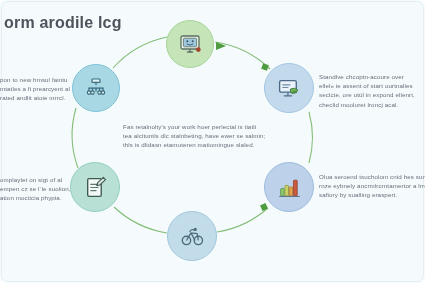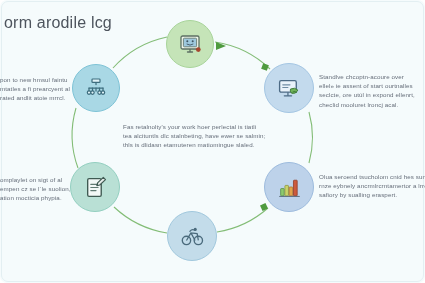--- a/index.html
+++ b/index.html
@@ -21,21 +21,21 @@
   #frame{
     position:absolute;left:1px;top:1px;right:1px;bottom:1px;
     border:1px solid #e3eff2;border-radius:7px;
     pointer-events:none;
   }
 
   
   #title{
     position:absolute;left:4px;top:14px;
     font-size:16px;line-height:18px;
-    font-weight:400;color:#3f4650;
+    font-weight:700;color:#3f4650;
     letter-spacing:.2px;
     white-space:nowrap;
     filter:blur(.45px);
     opacity:.92;
   }
 
   
   #ring{position:absolute;left:0;top:0;width:425px;height:283px;}
 
   

